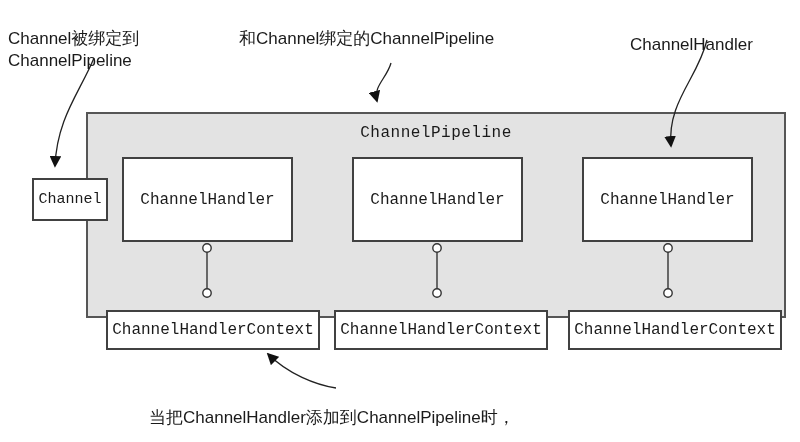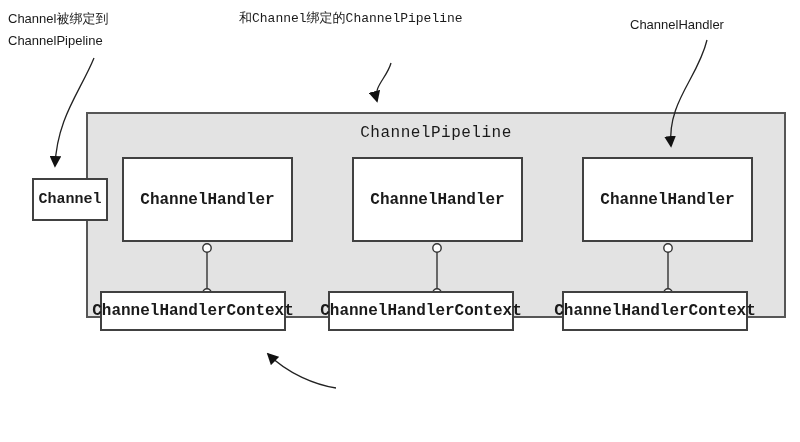--- a/index.html
+++ b/index.html
@@ -21,37 +21,37 @@
   }
   .pipeline-title{
     position:absolute;left:86px;top:124px;width:700px;text-align:center;
     font-family:"Liberation Mono","DejaVu Sans Mono",monospace;
     font-size:16px;letter-spacing:.5px;z-index:2;
   }
   .node{
     position:absolute;background:#fff;border:2px solid var(--border);
     display:flex;align-items:center;justify-content:center;
     font-family:"Liberation Mono","DejaVu Sans Mono",monospace;
-    font-size:16px;white-space:nowrap;z-index:3;font-weight:bold;
+    font-size:16px;white-space:nowrap;z-index:3;
   }
   .channel-box{left:32px;top:178px;width:76px;height:43px;font-size:15px;}
   .handler-box{top:157px;width:171px;height:85px;}
   .handler-1{left:122px;}
   .handler-2{left:352px;}
   .handler-3{left:582px;}
-  .context-box{top:291px;width:186px;height:40px;}
+  .context-box{top:310px;width:214px;height:40px;margin-left:6px;}
   .context-1{left:100px;}
   .context-2{left:328px;}
   .context-3{left:562px;}
   
   .note{
-    position:absolute;font-size:13px;line-height:22px;z-index:4;
+    position:absolute;font-size:17px;line-height:22px;z-index:4;margin-top:20px;
   }
   .note-channel{left:8px;top:8px;}
-  .note-pipeline{left:239px;top:8px;font-family:Liberation Mono, monospace;}
+  .note-pipeline{left:239px;top:8px;}
   .note-handler{left:630px;top:14px;}
   .note-context{left:149px;top:387px;}
   
   .overlay{
     position:absolute;left:0;top:0;width:800px;height:442px;z-index:2;
   }
   .overlay .arrow{fill:none;stroke:#222;stroke-width:1.3;}
   .overlay .lolli-line{stroke:#333;stroke-width:1.4;}
   .overlay .lolli-circle{fill:#fff;stroke:#333;stroke-width:1.4;}
 </style>
@@ -107,15 +107,16 @@
     <div>ChannelPipeline</div>
   </div>
 
   <div class="note note-pipeline">
     <div>和Channel绑定的ChannelPipeline</div>
   </div>
 
   <div class="note note-handler">ChannelHandler</div>
 
   <div class="note note-context">
+    <div>当把ChannelHandler添加到ChannelPipeline时，</div>
   </div>
 
 </div>
 
 </body></html>

